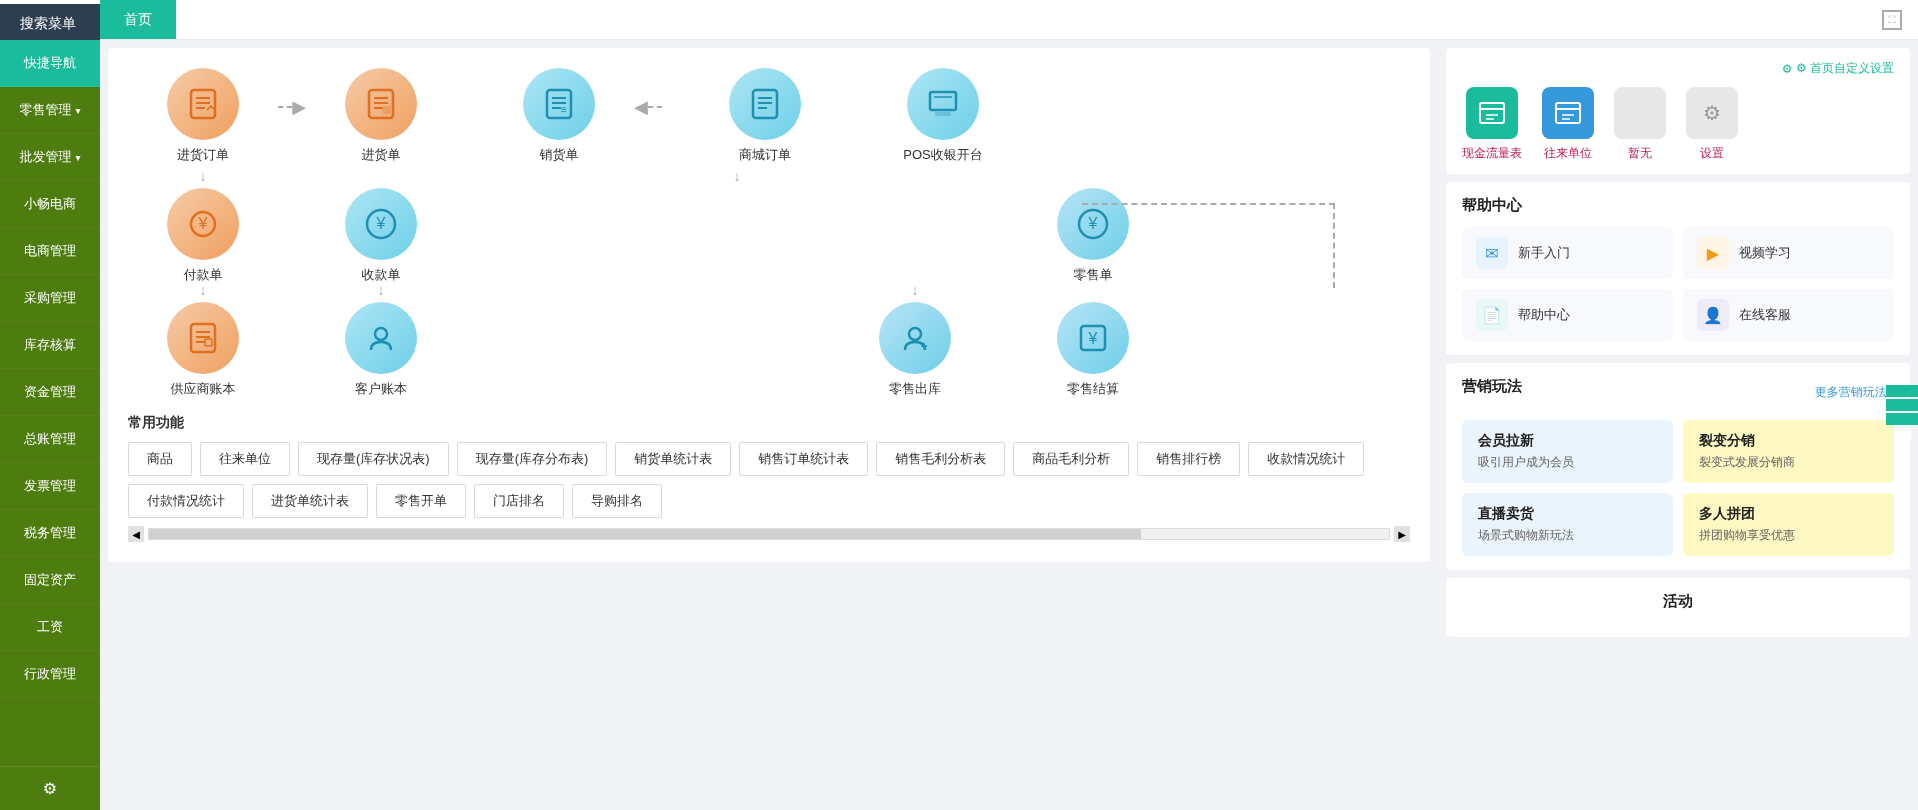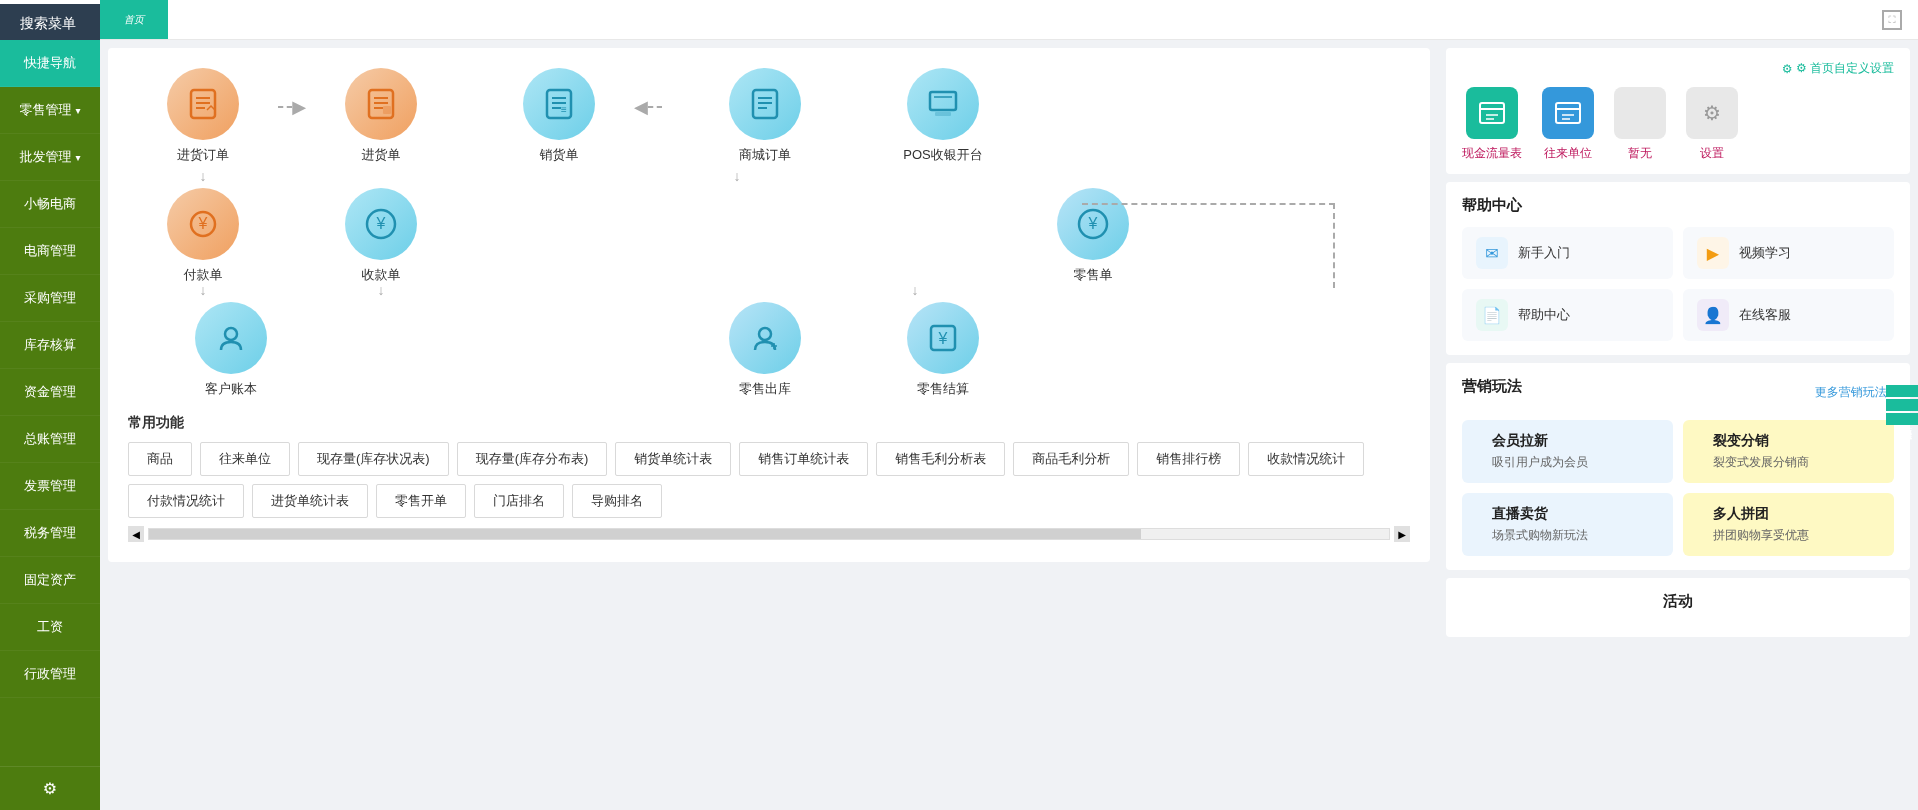--- a/index.html
+++ b/index.html
@@ -1,21 +1,21 @@
 <!DOCTYPE html>
 <html><head>
   <meta charset="utf-8">
   <style>
     * { box-sizing: border-box; margin: 0; padding: 0; }
     body { font-family: 'Microsoft YaHei', Arial, sans-serif; background: #f0f2f5; width: 1918px; height: 810px; overflow: hidden; display: flex; flex-direction: column; }
 
     
     .top-bar { display: flex; align-items: center; background: #fff; height: 40px; border-bottom: 1px solid #e8e8e8; flex-shrink: 0; }
     .search-menu { background: #2d3e50; color: #fff; padding: 0 20px; height: 100%; display: flex; align-items: center; font-size: 14px; cursor: pointer; min-width: 100px; margin-top: 8px; }
-    .tab-active { background: #1abc9c; color: #fff; padding: 0 24px; height: 100%; display: flex; align-items: center; font-size: 10px; cursor: pointer; font-style: italic; }
+    .tab-active { background: #1abc9c; color: #fff; padding: 0 24px; height: 100%; display: flex; align-items: center; font-size: 14px; cursor: pointer; }
     .top-right { margin-left: auto; display: flex; align-items: center; padding-right: 16px; }
     .fullscreen-btn { width: 20px; height: 20px; border: 2px solid #aaa; display: flex; align-items: center; justify-content: center; cursor: pointer; font-size: 10px; color: #aaa; }
 
     
     .main-layout { display: flex; flex: 1; overflow: hidden; }
 
     
     .sidebar { width: 100px; background: #4d7c0f; color: #fff; display: flex; flex-direction: column; flex-shrink: 0; overflow-y: auto; }
     .sidebar-item { padding: 14px 0; text-align: center; font-size: 13px; cursor: pointer; display: flex; align-items: center; justify-content: center; gap: 4px; border-bottom: 1px solid rgba(255,255,255,0.05); }
     .sidebar-item.active { background: #1abc9c; }
@@ -70,21 +70,21 @@
     .help-icon.green { background: #e8f8f4; color: #1abc9c; }
     .help-icon.orange { background: #fef5e7; color: #f39c12; }
     .help-icon.purple { background: #f0ebf8; color: #8e44ad; }
     .help-text { font-size: 13px; color: #333; }
 
     
     .marketing { background: #fff; border-radius: 4px; padding: 14px 16px; }
     .marketing-header { display: flex; align-items: center; justify-content: space-between; margin-bottom: 12px; }
     .more-link { font-size: 12px; color: #3498db; cursor: pointer; }
     .marketing-grid { display: grid; grid-template-columns: 1fr 1fr; gap: 10px; }
-    .marketing-item { background: #f0f8ff; border-radius: 6px; padding: 12px 30px; cursor: pointer; }
+    .marketing-item { background: #f0f8ff; border-radius: 6px; padding: 12px 16px; cursor: pointer; }
     .marketing-item-title { font-size: 14px; font-weight: bold; color: #222; margin-bottom: 4px; }
     .marketing-item-desc { font-size: 12px; color: #666; }
     .marketing-item.green-bg { background: #fef9c3; }
     .marketing-item.blue-bg { background: #eaf4fd; }
 
     
     .activity { background: #fff; border-radius: 4px; padding: 14px 16px; text-align: center; }
 
     
     .floating-btns { position: fixed; right: 0; top: 50%; transform: translateY(-50%); display: flex; flex-direction: column; gap: 2px; z-index: 100; }
@@ -336,20 +336,32 @@
           <div style="width:28px;"></div>
           <div style="width:150px;"></div>
           <div style="width:28px;"></div>
           <div style="width:150px;display:flex;justify-content:center;">
             <span style="color:#aaa;font-size:14px;">↓</span>
           </div>
         </div>
 
         <div style="display:flex; align-items:center; margin-bottom:4px;">
 
+          <div class="node-col">
+            <div class="flow-circle orange">
+              <svg width="36" height="36" viewBox="0 0 36 36">
+                  <rect x="6" y="4" width="24" height="28" rx="3" fill="none" stroke="#e07020" stroke-width="2.5"></rect>
+                  <line x1="11" y1="12" x2="25" y2="12" stroke="#e07020" stroke-width="2"></line>
+                  <line x1="11" y1="17" x2="25" y2="17" stroke="#e07020" stroke-width="2"></line>
+                  <line x1="11" y1="22" x2="20" y2="22" stroke="#e07020" stroke-width="2"></line>
+                  <rect x="20" y="19" width="7" height="7" rx="1" fill="none" stroke="#e07020" stroke-width="1.5"></rect>
+                </svg>
+            </div>
+            <div class="flow-label">供应商账本</div>
+          </div>
           <div style="width:28px;flex-shrink:0;"></div>
 
           <div class="node-col">
             <div class="flow-circle blue">
               <svg width="36" height="36" viewBox="0 0 36 36">
                   <circle cx="18" cy="14" r="6" fill="none" stroke="#2090b0" stroke-width="2.5"></circle>
                   <path d="M8 30 Q8 22 18 22 Q28 22 28 30" fill="none" stroke="#2090b0" stroke-width="2.5"></path>
                 </svg>
             </div>
             <div class="flow-label">客户账本</div>

